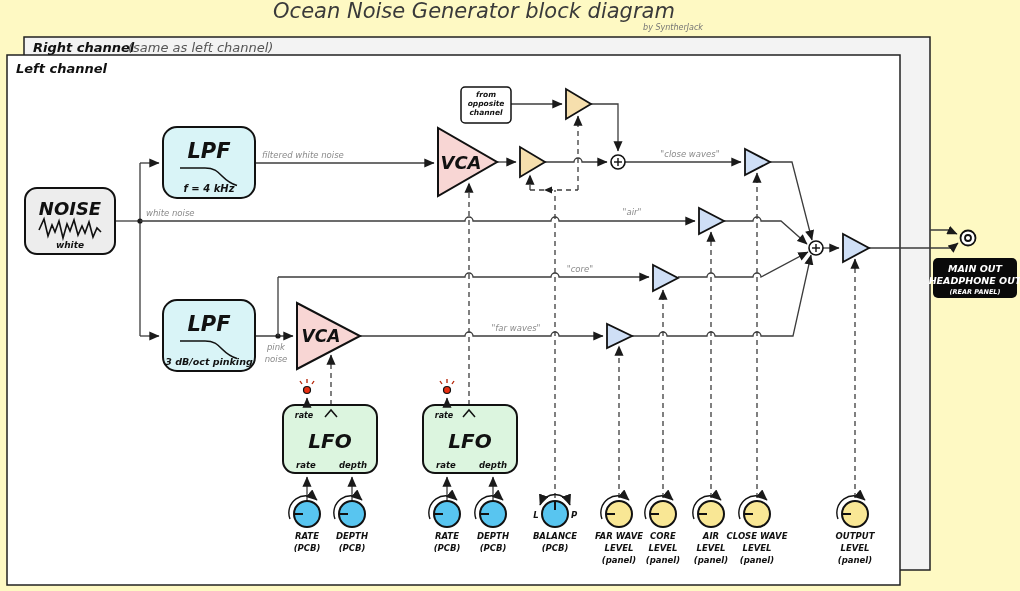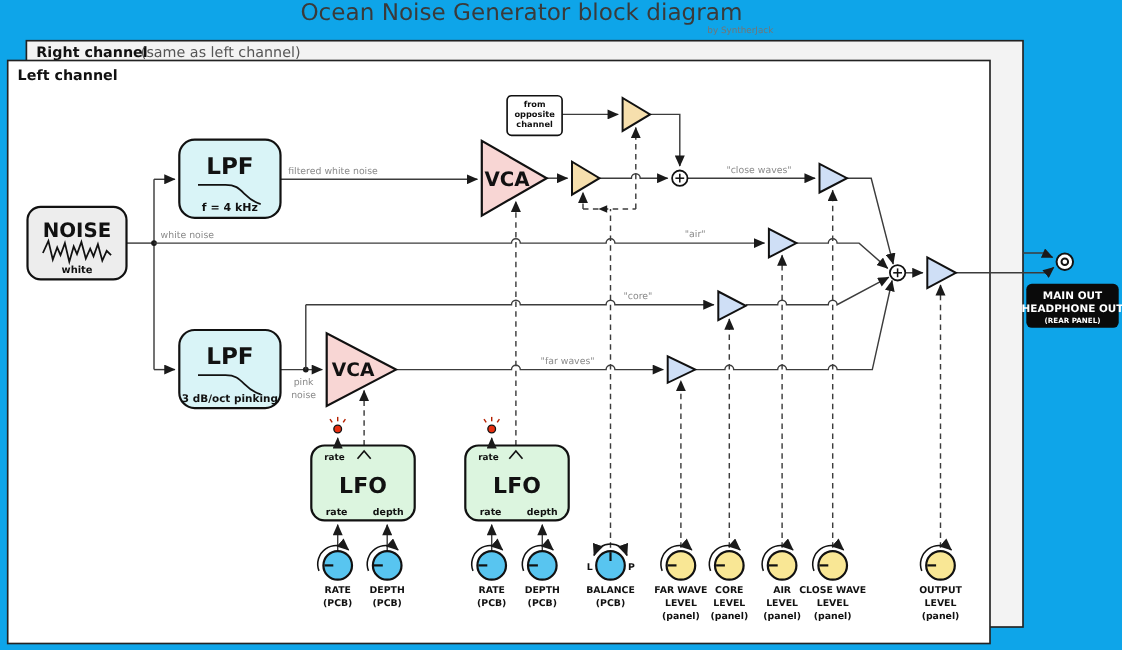--- a/index.html
+++ b/index.html
@@ -1,16 +1,16 @@
 <!DOCTYPE html>
 <html><head>
 <meta charset="utf-8">
 <style>
   html,body{margin:0;padding:0;background:#fff;}
-  .stage{position:relative;width:1020px;height:591px;background:#0ea5e9;overflow:hidden;}
+  .stage{position:relative;width:1020px;height:591px;background:#fef9c3;overflow:hidden;font-style:italic;}
   svg{display:block;font-family:"DejaVu Sans","Liberation Sans",sans-serif;}
   text{font-family:"DejaVu Sans","Liberation Sans",sans-serif;}
   .t-title{font-size:21px;fill:#3a3a3a;}
   .t-by{font-size:8px;fill:#757575;}
   .t-chan{font-size:13px;font-weight:bold;fill:#111;}
   .t-chan-note{font-size:13px;fill:#555;}
   .t-big{font-weight:bold;fill:#111;}
   .t-sub{font-weight:bold;fill:#111;}
   .t-sig{font-size:8.5px;fill:#8a8a8a;}
   .t-knob{font-size:8.5px;font-weight:bold;fill:#111;text-anchor:middle;}

